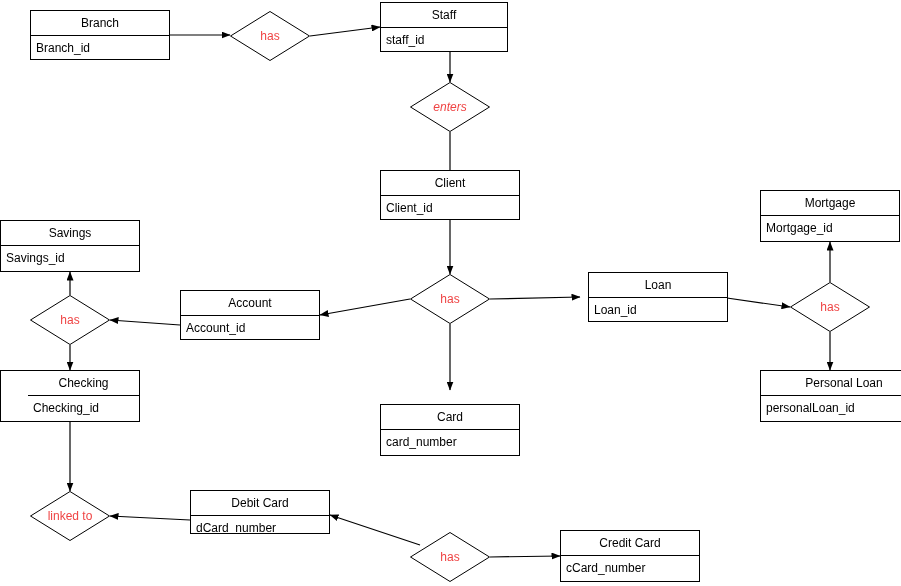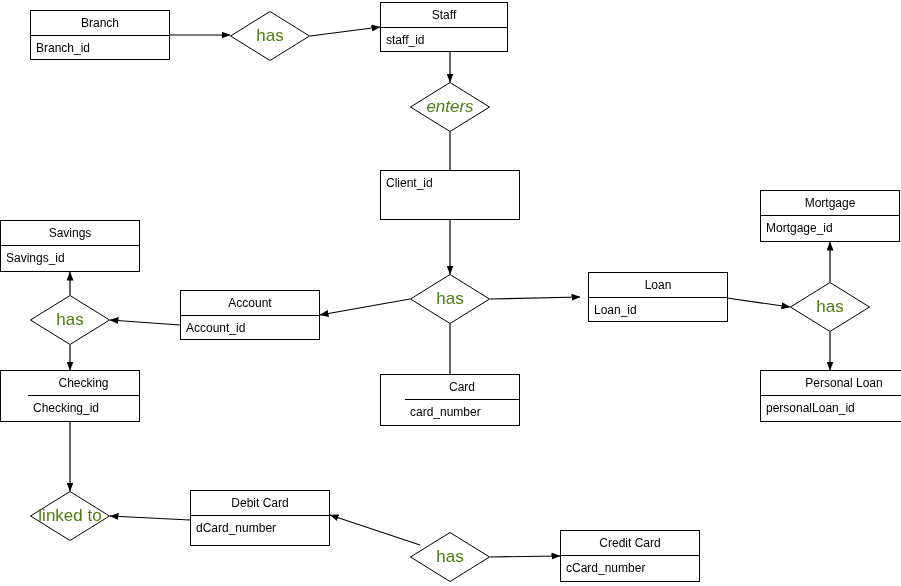--- a/index.html
+++ b/index.html
@@ -68,22 +68,22 @@
   }
   .relationship .rel-label {
     position: absolute;
     left: 0;
     top: 0;
     width: 100%;
     height: 100%;
     display: flex;
     align-items: center;
     justify-content: center;
-    font-size: 17px;
-    color: #4d7c0f;
+    font-size: 12px;
+    color: #ef4444;
     white-space: nowrap;
   }
 </style>
 </head>
 <body>
 
 <div id="canvas">
   <svg id="edges" width="901" height="586" viewBox="0 0 901 586">
     <defs>
       <marker id="arrowhead" markerWidth="9" markerHeight="7" refX="8.5" refY="3.5" orient="auto" markerUnits="userSpaceOnUse">
@@ -114,20 +114,21 @@
   <div id="entity-layer">
       <div class="entity" style="left: 30px; top: 10px; width: 140px; height: 50px;">
         <div class="ent-title">Branch</div>
         <div class="ent-attr">Branch_id</div>
       </div>
       <div class="entity" style="left: 380px; top: 2px; width: 128px; height: 50px;">
         <div class="ent-title">Staff</div>
         <div class="ent-attr">staff_id</div>
       </div>
       <div class="entity" style="left: 380px; top: 170px; width: 140px; height: 50px;">
+        <div class="ent-title">Client</div>
         <div class="ent-attr">Client_id</div>
       </div>
       <div class="entity" style="left: 0px; top: 220px; width: 140px; height: 52px;">
         <div class="ent-title">Savings</div>
         <div class="ent-attr">Savings_id</div>
       </div>
       <div class="entity" style="left: 180px; top: 290px; width: 140px; height: 50px; justify-content: space-between;">
         <div class="ent-title">Account</div>
         <div class="ent-attr">Account_id</div>
       </div>
@@ -140,25 +141,25 @@
         <div class="ent-attr">Loan_id</div>
       </div>
       <div class="entity" style="left: 760px; top: 190px; width: 140px; height: 52px;">
         <div class="ent-title">Mortgage</div>
         <div class="ent-attr">Mortgage_id</div>
       </div>
       <div class="entity" style="left: 760px; top: 370px; width: 168px; height: 52px;">
         <div class="ent-title">Personal Loan</div>
         <div class="ent-attr">personalLoan_id</div>
       </div>
-      <div class="entity" style="left: 380px; top: 374px; width: 140px; height: 52px; padding-left: 24px;">
+      <div class="entity" style="left: 380px; top: 404px; width: 140px; height: 52px;">
         <div class="ent-title">Card</div>
         <div class="ent-attr">card_number</div>
       </div>
-      <div class="entity" style="left: 190px; top: 490px; width: 140px; height: 56px;">
+      <div class="entity" style="left: 190px; top: 490px; width: 140px; height: 44px;">
         <div class="ent-title">Debit Card</div>
         <div class="ent-attr">dCard_number</div>
       </div>
       <div class="entity" style="left: 560px; top: 530px; width: 140px; height: 52px;">
         <div class="ent-title">Credit Card</div>
         <div class="ent-attr">cCard_number</div>
       </div>
     </div>
   <div id="relationship-layer">
       <div class="relationship" style="left: 230px; top: 11px; width: 80px; height: 50px;">

